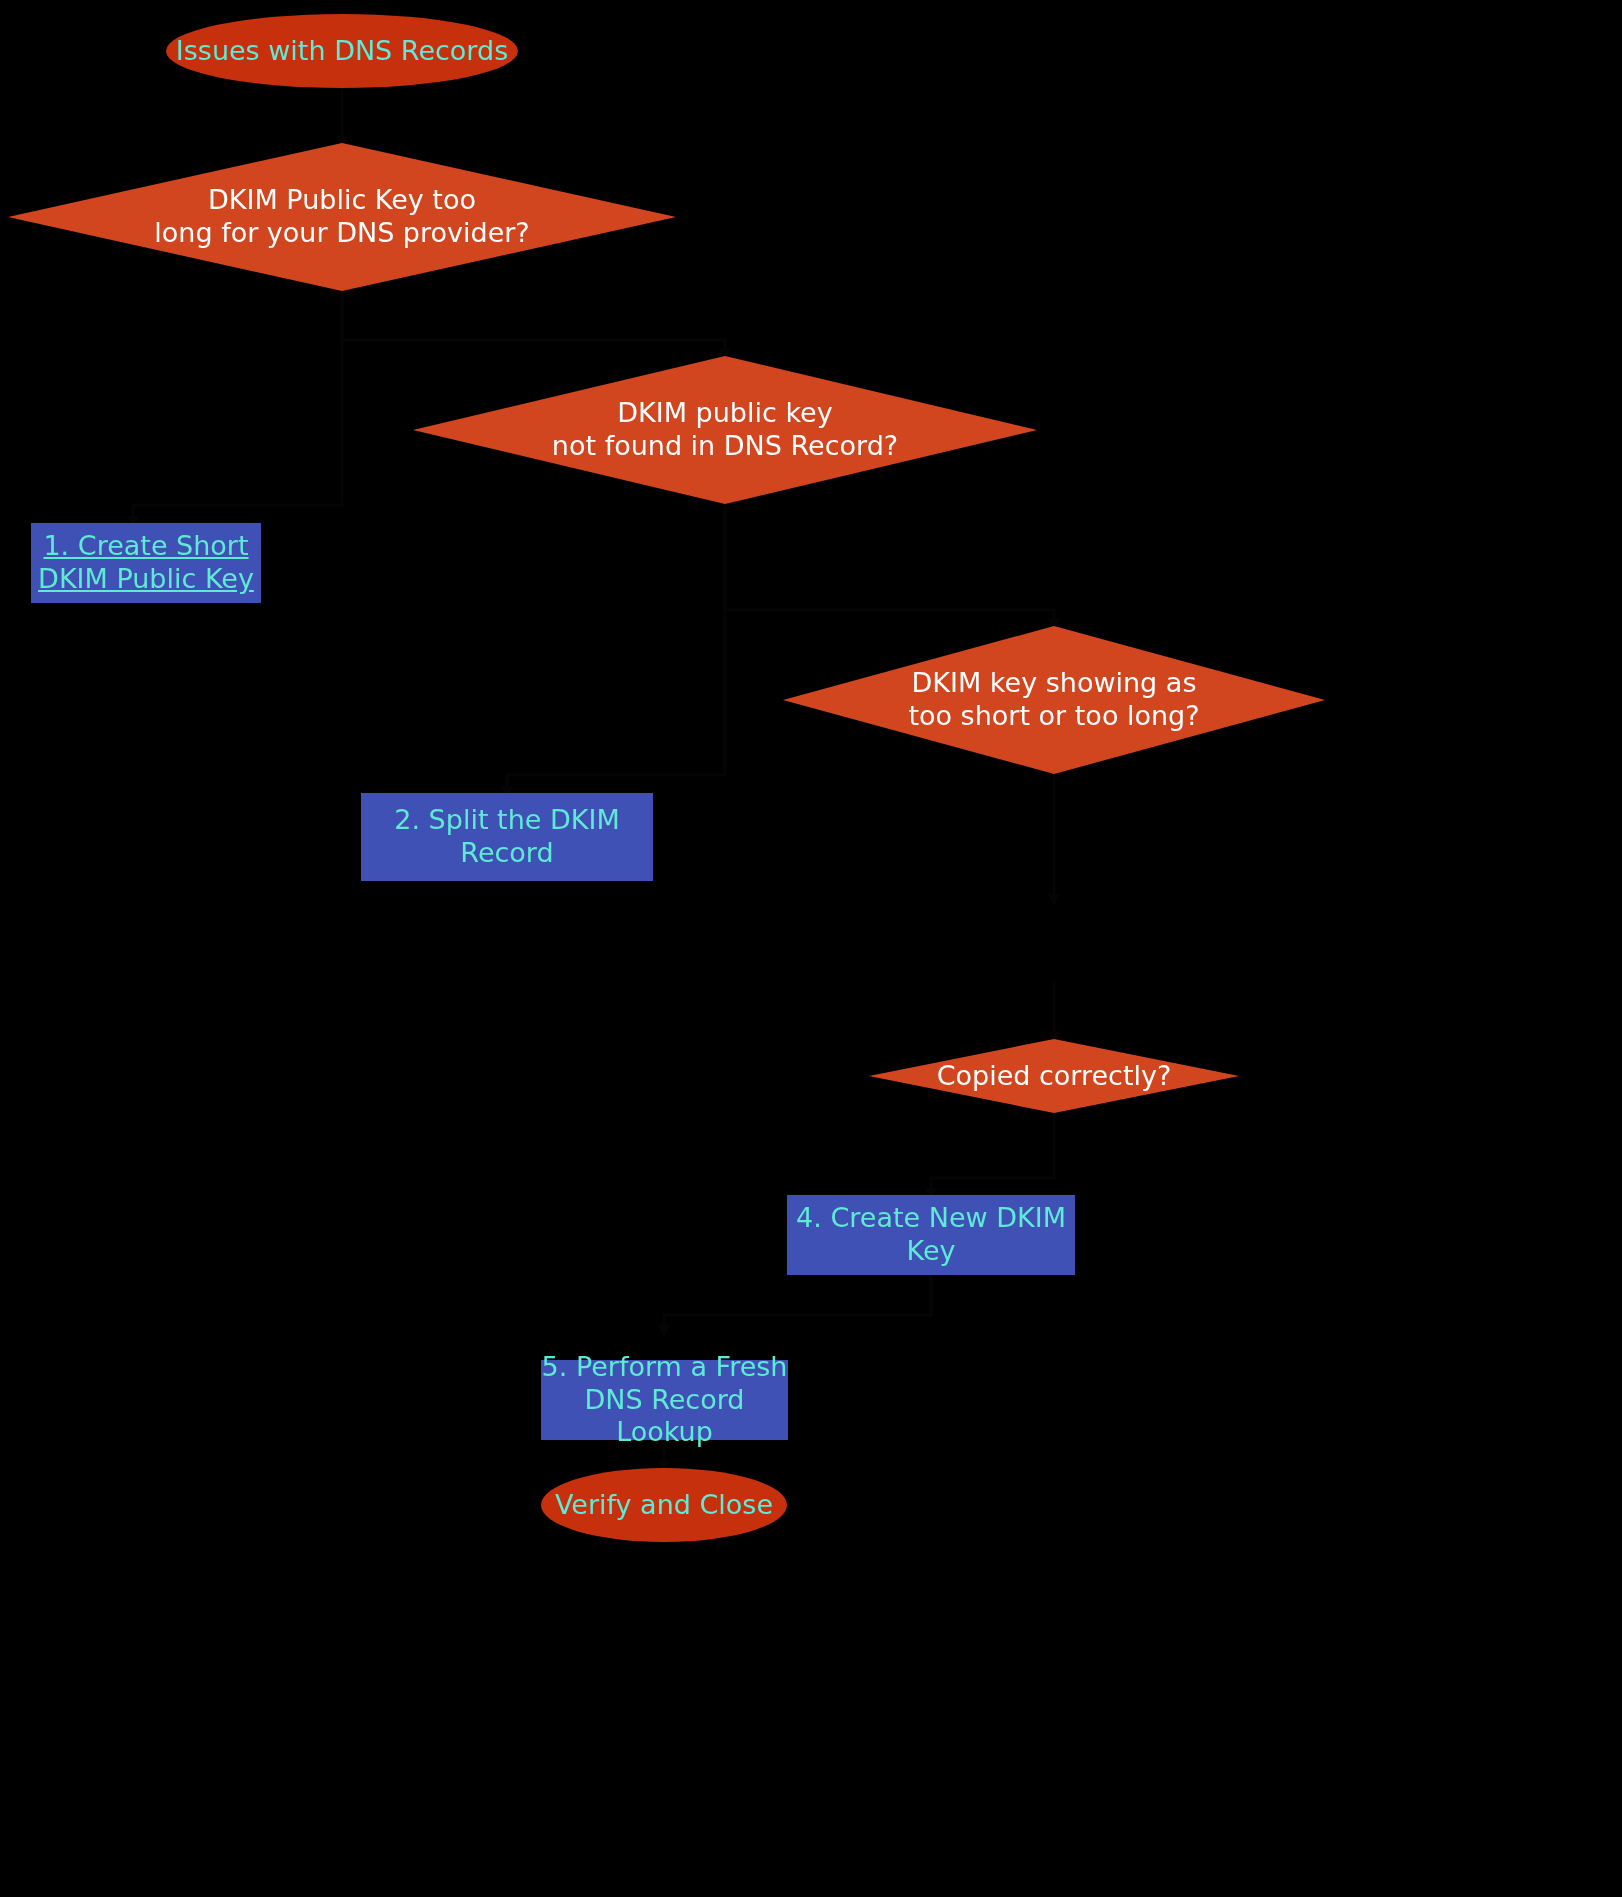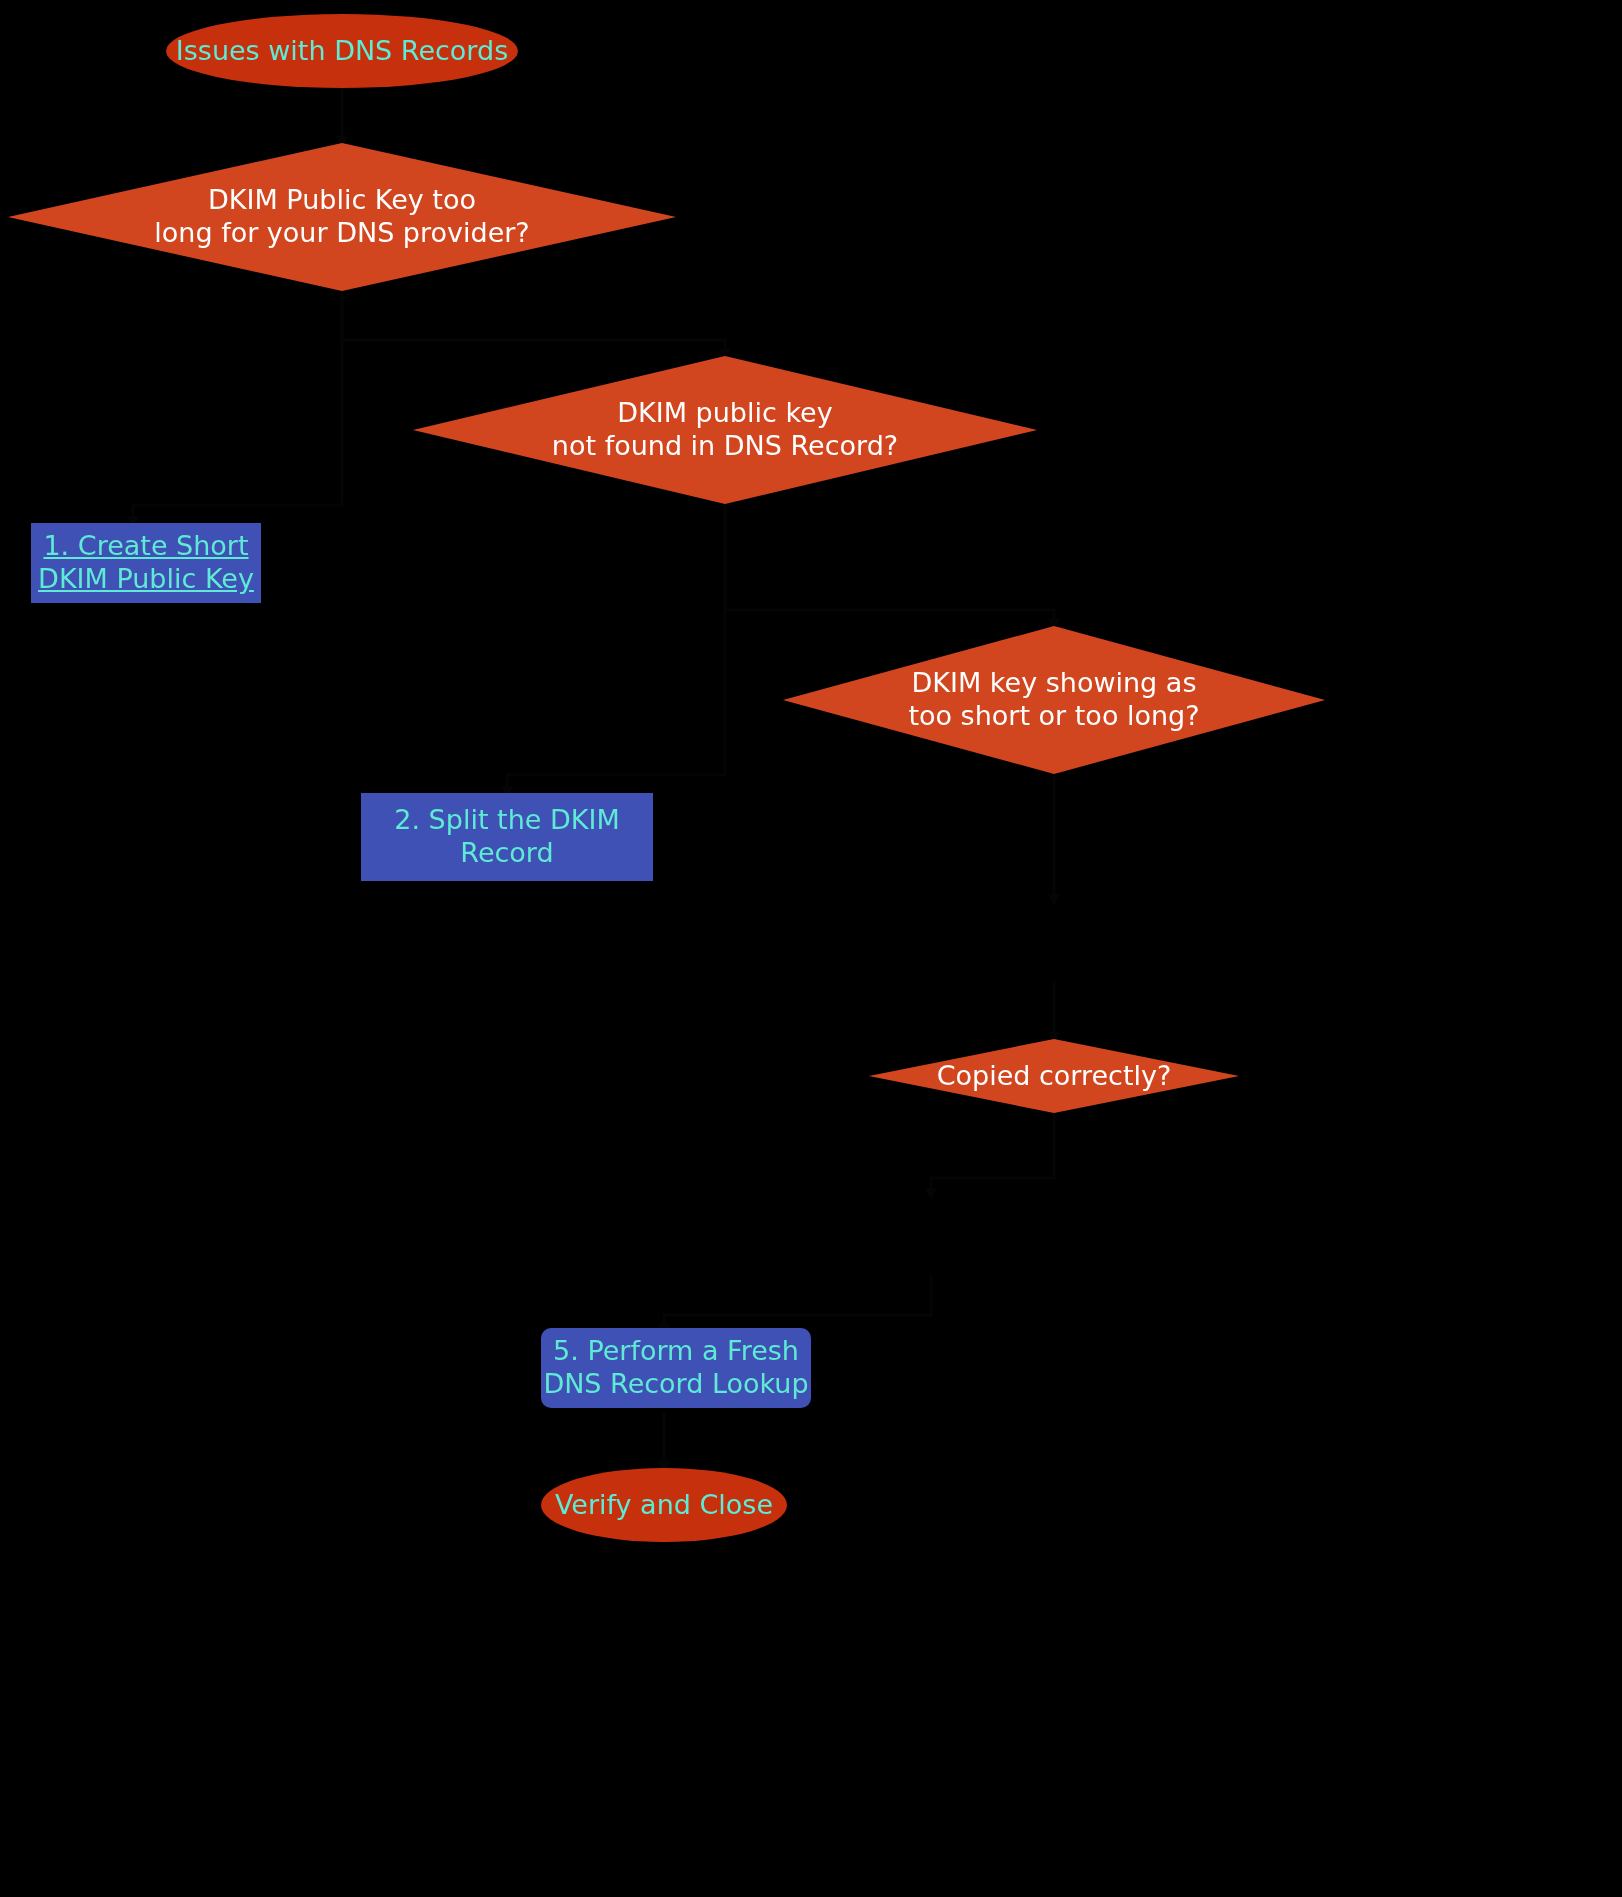--- a/index.html
+++ b/index.html
@@ -139,19 +139,20 @@
   </div>
 
   <div class="node process" style="left:361px; top:793px; width:292px; height:88px;">2. Split the DKIM Record</div>
 
 
   <div class="decision-wrap" style="left:869px; top:1039px; width:370px; height:74px;">
     <div class="decision-shape"></div>
     <div class="decision-label">Copied correctly?</div>
   </div>
 
+  <div class="node process" style="left:787px; top:1195px; width:288px; height:80px;">4. Create New DKIM Key</div>
 
-  <div class="node process" style="left:541px; top:1328px; width:270px; height:80px;border-radius:10px;">5. Perform a Fresh
+  <div class="node process" style="left:541px; top:1360px; width:247px; height:80px;">5. Perform a Fresh
 DNS Record Lookup</div>
 
   <div class="node terminator" style="left:541px; top:1468px; width:246px; height:74px;">Verify and Close</div>
 
 </div>
 
 </body></html>

